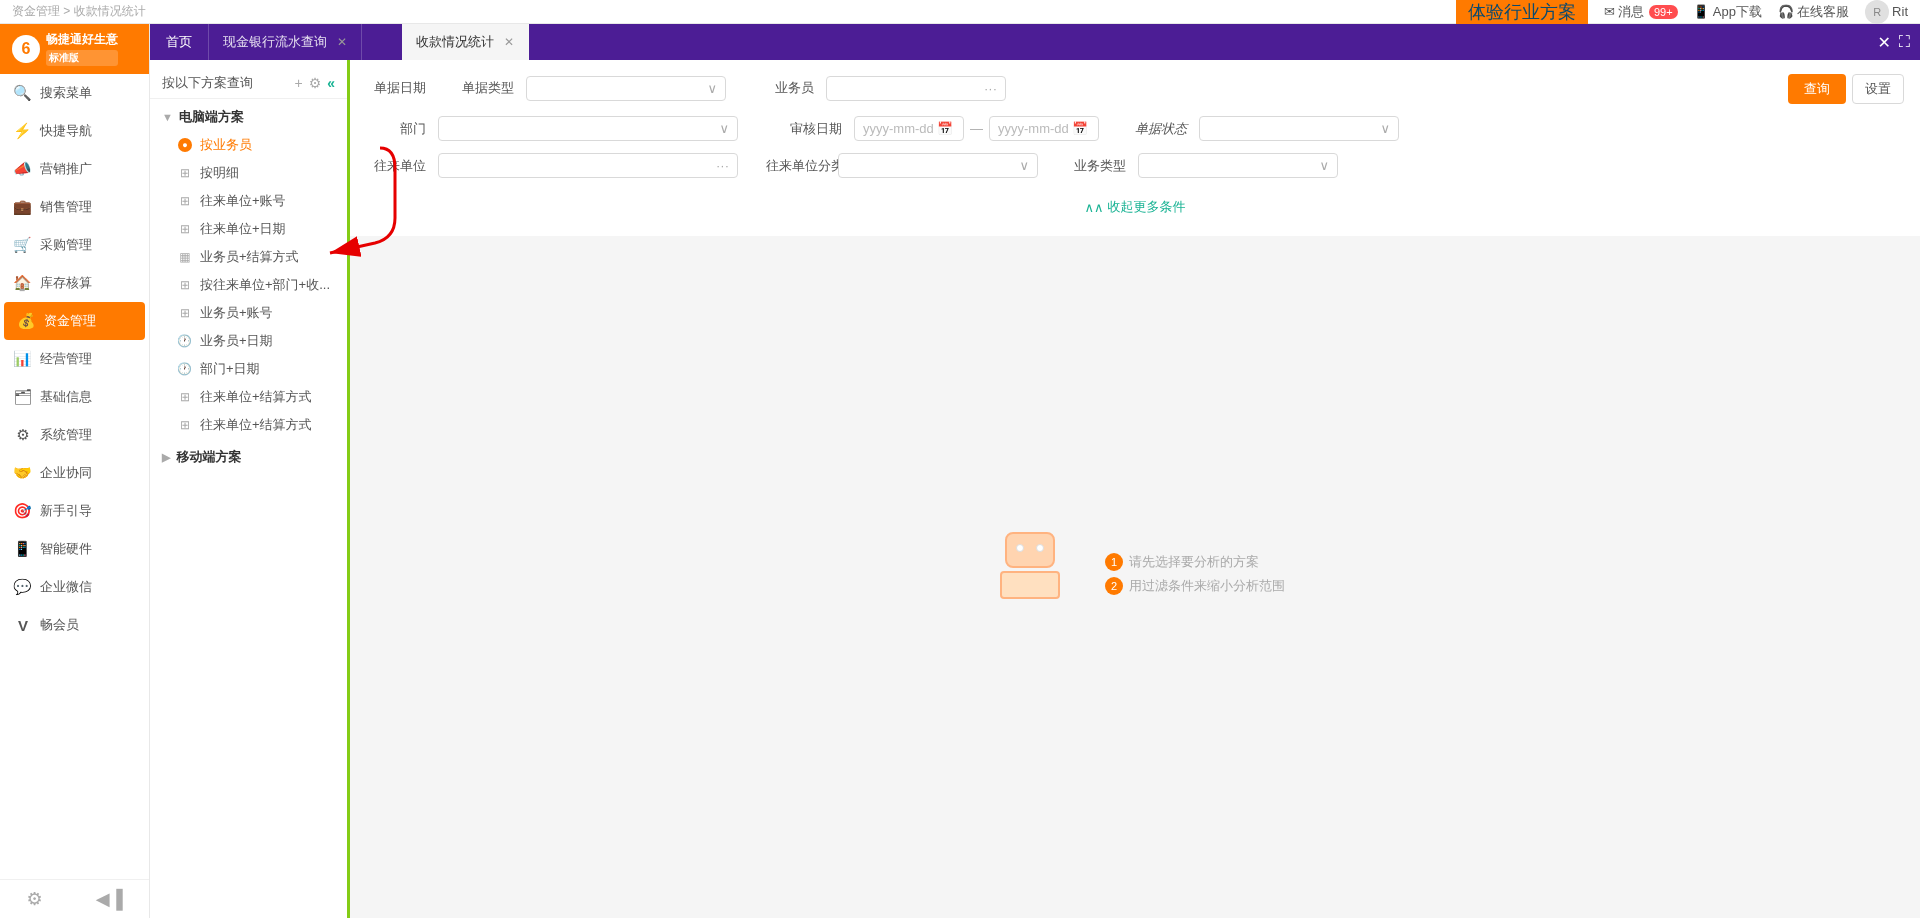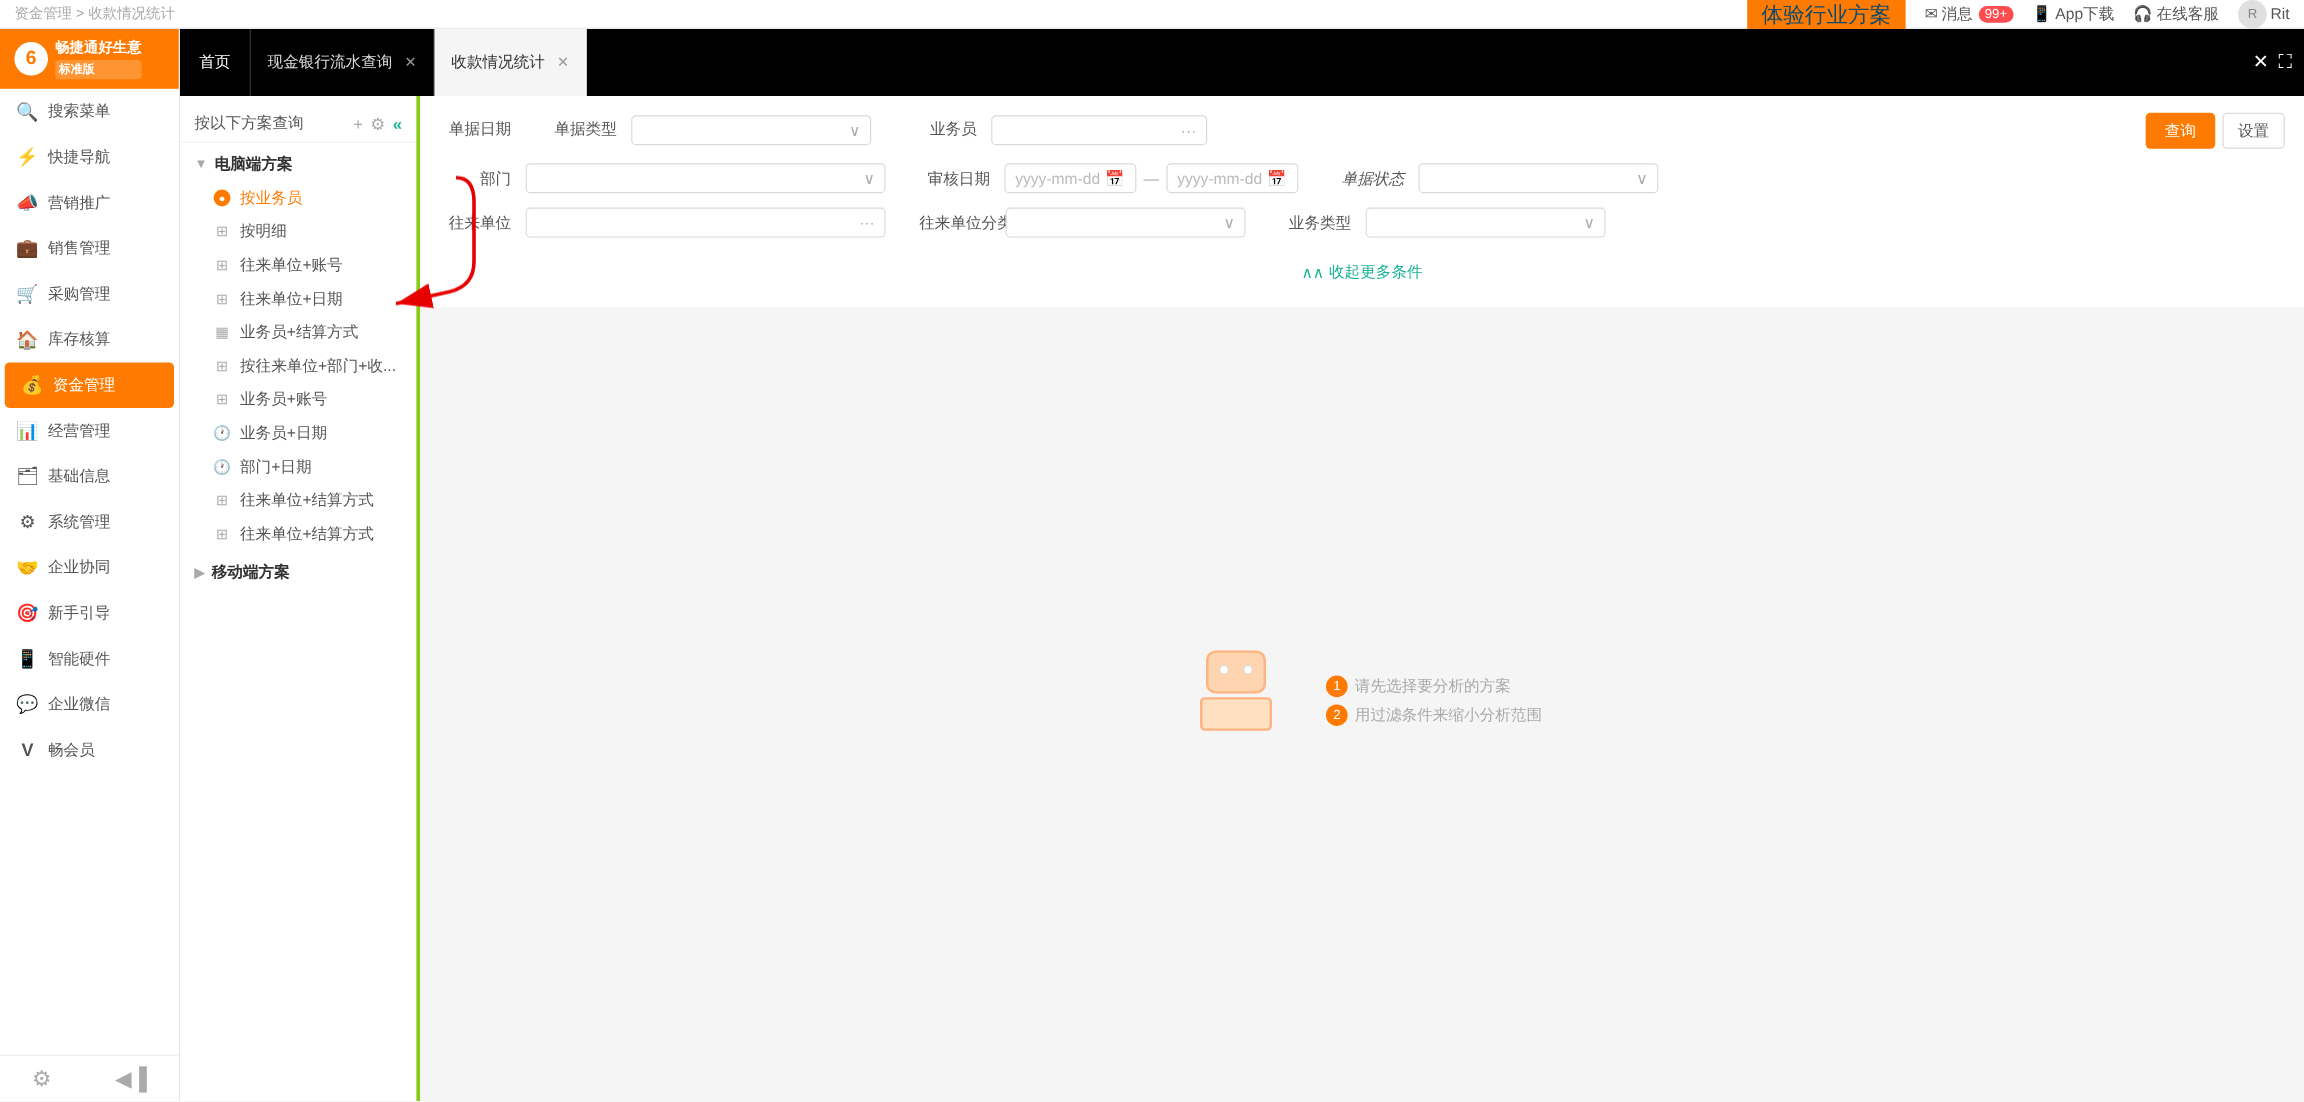--- a/index.html
+++ b/index.html
@@ -64,22 +64,22 @@
       margin-top: auto;
       border-top: 1px solid #f0f0f0;
       padding: 8px 0;
       display: flex;
       justify-content: space-around;
     }
     .sidebar-bottom-btn { cursor: pointer; color: #aaa; font-size: 18px; }
 
     
     .tab-bar {
-      height: 56px;
-      background: #000000;
+      height: 36px;
+      background: #4c1d95;
       display: flex;
       align-items: center;
       padding: 0 0 0 0;
       flex-shrink: 0;
     }
     .tab-bar .tab-home {
       padding: 0 16px;
       height: 100%;
       display: flex;
       align-items: center;
@@ -96,20 +96,21 @@
       color: rgba(255,255,255,0.85);
       font-size: 13px;
       cursor: pointer;
       gap: 6px;
       border-right: 1px solid rgba(255,255,255,0.2);
       position: relative;
     }
     .tab-bar .tab-item.active-tab {
       background: #f5f5f5;
       color: #333;
+      margin-left: 40px;
     }
     .tab-close { color: #999; font-size: 12px; cursor: pointer; margin-left: 4px; }
     .tab-bar-right { margin-left: auto; display: flex; align-items: center; gap: 8px; padding-right: 10px; color: #fff; font-size: 16px; }
     .tab-bar-right span { cursor: pointer; }
 
     
     .content-area { flex: 1; overflow: hidden; display: flex; flex-direction: column; background: #f5f5f5; }
 
     
     .page-header {
@@ -455,21 +456,21 @@
               </div>
             </div>
 
             <div class="filter-row">
               <span class="filter-label">部门</span>
               <div class="filter-select" style="min-width:300px;">
                 <span style="color:#bbb;"></span>
                 <span class="arrow-down">∨</span>
               </div>
 
-              <span class="filter-label" style="margin-left:15px;">审核日期</span>
+              <span class="filter-label" style="margin-left:32px;">审核日期</span>
               <div class="date-input-group">
                 <div class="date-input">
                   <span>yyyy-mm-dd</span>
                   <span>📅</span>
                 </div>
                 <span class="date-sep">—</span>
                 <div class="date-input">
                   <span>yyyy-mm-dd</span>
                   <span>📅</span>
                 </div>

